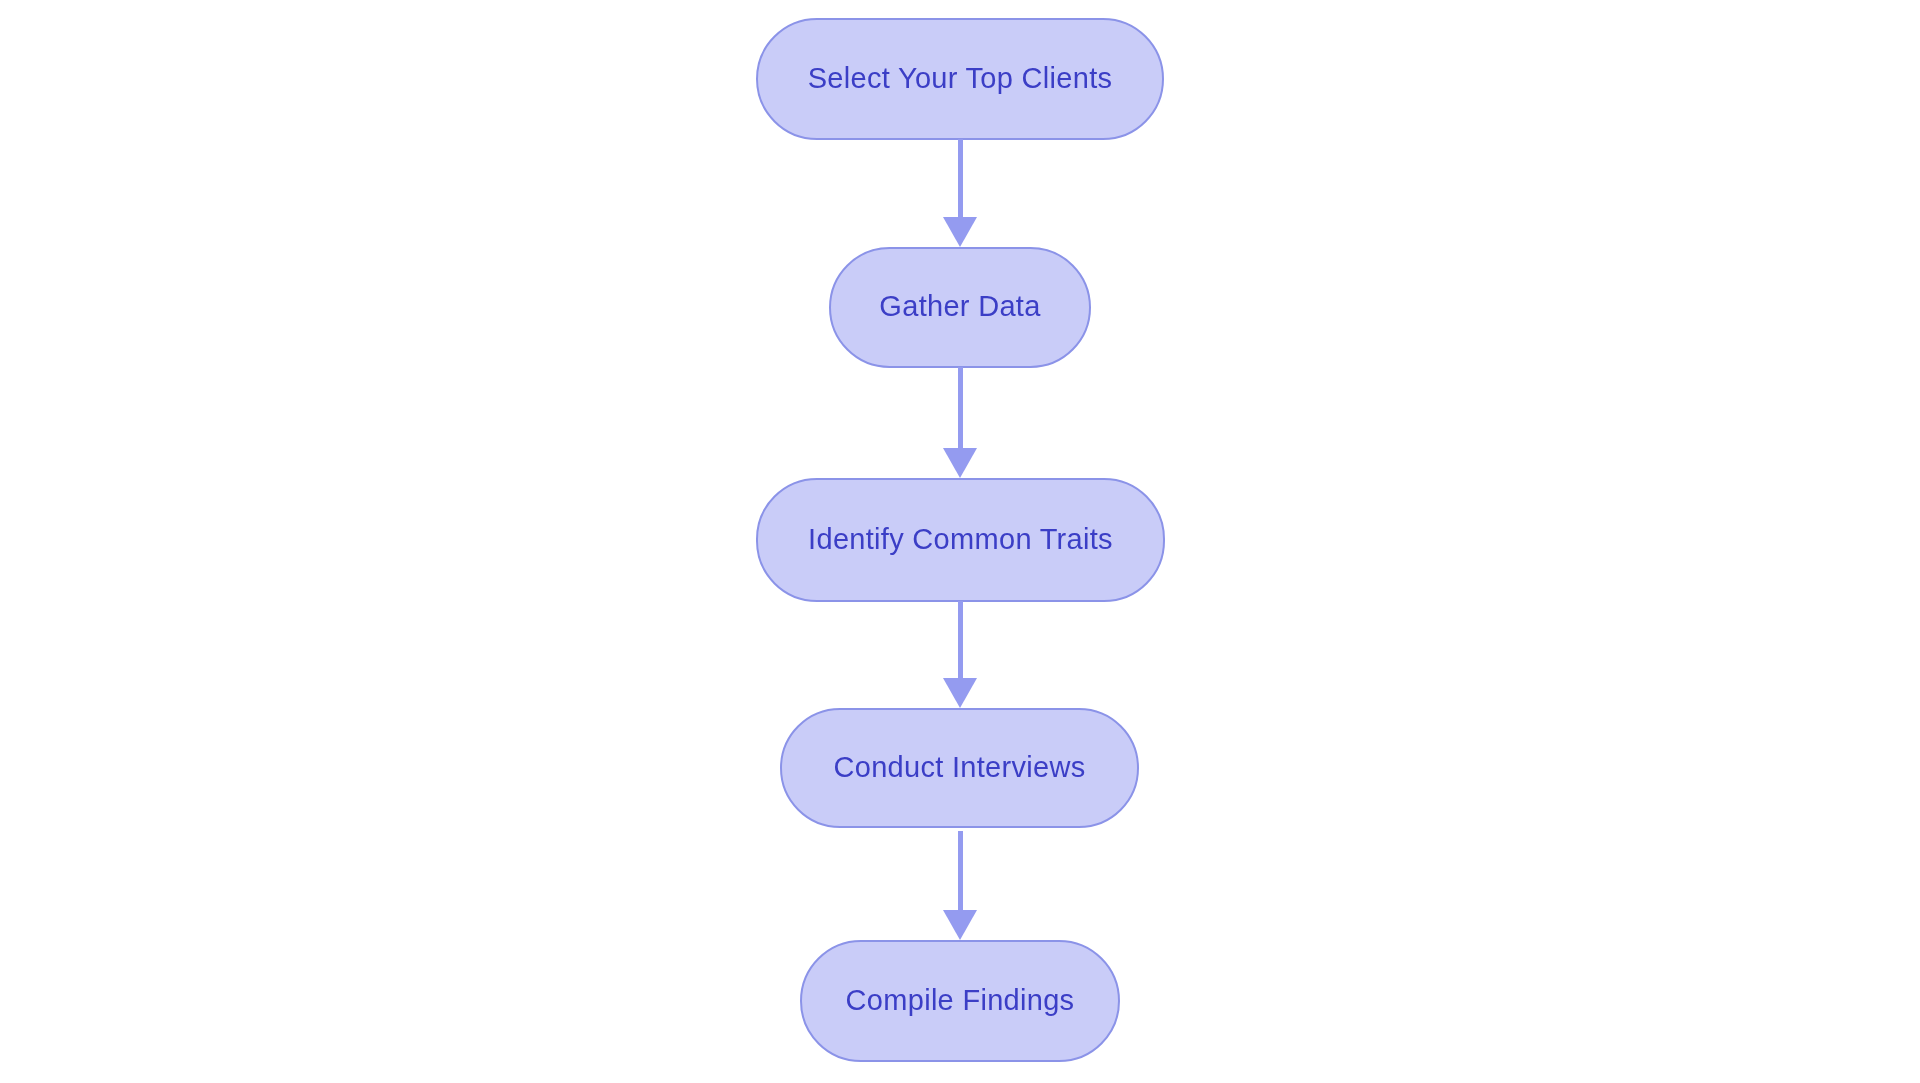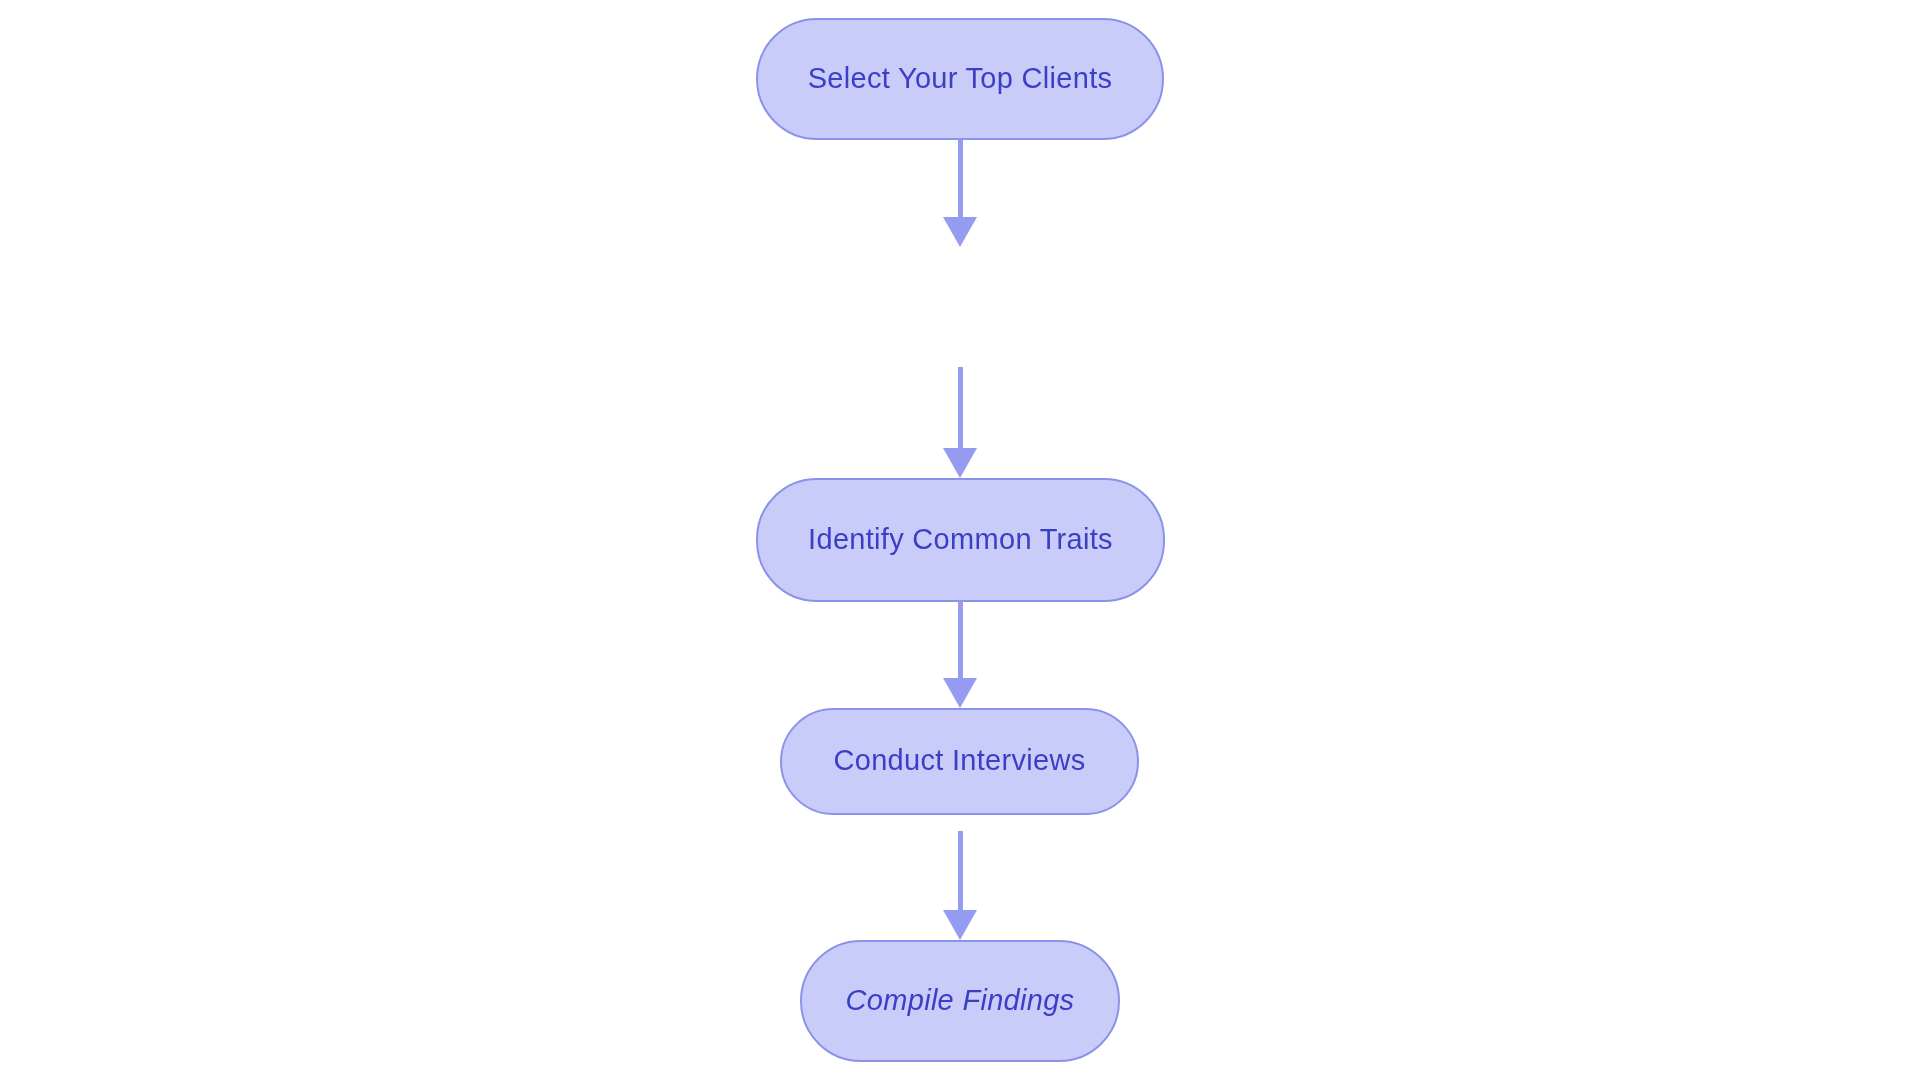--- a/index.html
+++ b/index.html
@@ -34,22 +34,22 @@
     font-size: 29px;
     letter-spacing: 0.3px;
     white-space: nowrap;
     line-height: 1;
     padding-bottom: 2px;
   }
   
   .n1 { left: 756px; top: 18px;  width: 408px; height: 122px; }
   .n2 { left: 829px; top: 247px; width: 262px; height: 121px; }
   .n3 { left: 756px; top: 478px; width: 409px; height: 124px; text-align: center; }
-  .n4 { left: 780px; top: 708px; width: 359px; height: 107px; }
-  .n5 { left: 800px; top: 940px; width: 320px; height: 122px; font-style: italic; }
+  .n4 { left: 780px; top: 708px; width: 359px; height: 120px; }
+  .n5 { left: 800px; top: 940px; width: 320px; height: 122px; }
 
   .edge-line {
     position: absolute;
     width: 5px;
     left: 958px;
     background: var(--arrow, #949bf0);
   }
   .edge-head {
     position: absolute;
     left: 943px;
@@ -76,20 +76,23 @@
 
   <div class="node n1">
     <span class="node-label">Select Your Top Clients</span>
   </div>
 
   <div>
     <div class="edge-line e1-line"></div>
     <div class="edge-head e1-head"></div>
   </div>
 
+  <div class="node n2">
+    <span class="node-label">Gather Data</span>
+  </div>
 
   <div>
     <div class="edge-line e2-line"></div>
     <div class="edge-head e2-head"></div>
   </div>
 
   <div class="node n3">
     <span class="node-label">Identify Common Traits</span>
   </div>
 

